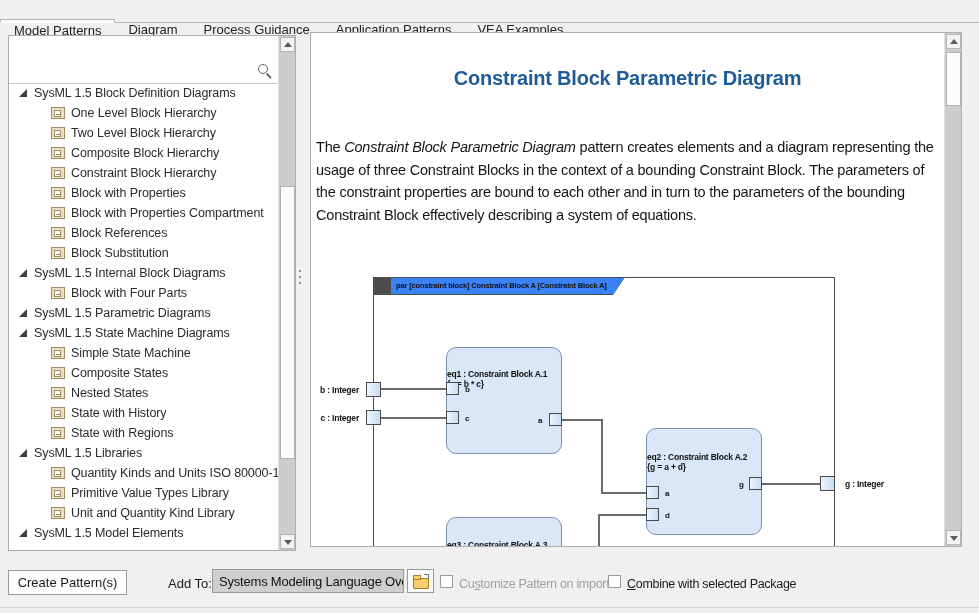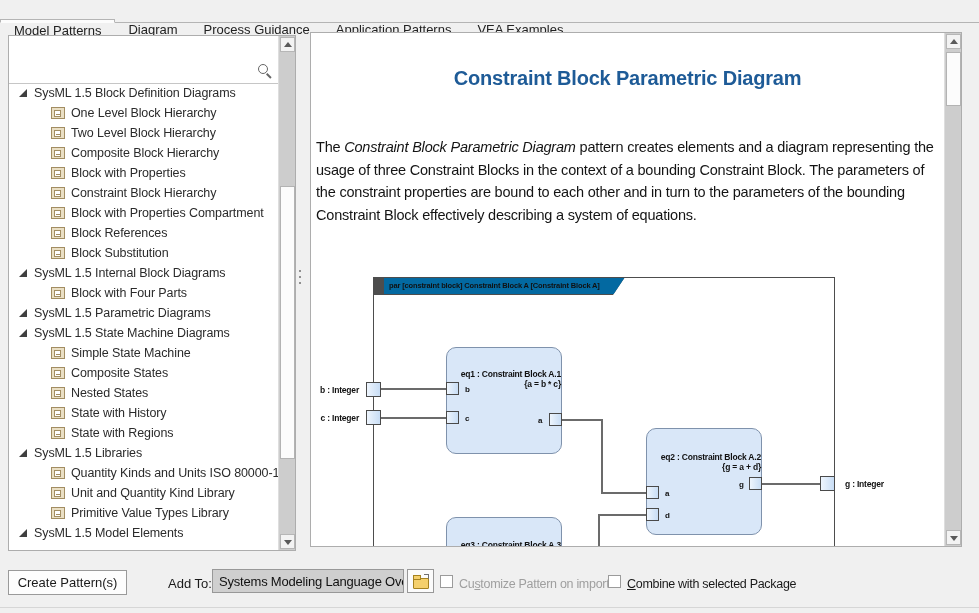--- a/index.html
+++ b/index.html
@@ -44,22 +44,22 @@
 
   
   .rightpane { position:absolute; left:310px; top:32px; width:652px; height:515px; background:#fff; border:1px solid #adadad; box-sizing:border-box; overflow:hidden; }
   .rp-content { position:absolute; left:0; top:0; width:633px; height:613px; overflow:hidden; }
   .rp-title { margin:34px 0 0 0; text-align:center; font-size:20px; font-weight:bold; color:#1e5b97; letter-spacing:-0.2px; }
   .rp-para { margin:46px 4px 0 5px; width:622px; font-size:14.5px; line-height:22.5px; letter-spacing:-0.2px; color:#141414; }
 
   
   .frame { position:absolute; left:62px; top:244px; width:462px; height:300px; border:1px solid #4d4d4d; box-sizing:border-box; }
   .pent { position:absolute; left:62px; top:244px; width:252px; height:18px; background:#4d4d4d; clip-path:polygon(0 0,100% 0,240px 100%,0 100%); }
-  .pent-in { position:absolute; left:11px; top:1px; width:250px; height:16px; background:#0369a1; clip-path:polygon(0 0,100% 0,239px 100%,0 100%); font-size:7.5px; font-weight:bold; letter-spacing:-0.15px; line-height:16px; padding-left:5px; box-sizing:border-box; white-space:nowrap; overflow:hidden; color:#111; }
-  .blk { position:absolute; background:#d9e7f8; border:1px solid #7f92ac; border-radius:10px; box-sizing:border-box; text-align:right; color:#111; }
+  .pent-in { position:absolute; left:18px; top:1px; width:250px; height:16px; background:#3b82f6; clip-path:polygon(0 0,100% 0,239px 100%,0 100%); font-size:7.5px; font-weight:bold; letter-spacing:-0.15px; line-height:16px; padding-left:5px; box-sizing:border-box; white-space:nowrap; overflow:hidden; color:#111; }
+  .blk { position:absolute; background:#d9e7f8; border:1px solid #7f92ac; border-radius:10px; box-sizing:border-box; text-align:left; color:#111; }
   .bname { font-size:8.5px; font-weight:bold; letter-spacing:-0.2px; white-space:nowrap; }
   .bcons { font-size:8.5px; font-weight:600; letter-spacing:-0.2px; }
   .port { position:absolute; width:13px; height:13px; background:linear-gradient(to right,#eef5fd,#c8ddf5); border:1px solid #4a4a4a; box-sizing:border-box; }
   .xport { position:absolute; width:15px; height:15px; background:linear-gradient(to right,#eef5fd,#c8ddf5); border:1px solid #4a4a4a; box-sizing:border-box; }
   .plabel { position:absolute; font-size:8px; font-weight:bold; color:#111; }
   .xlabel { position:absolute; font-size:8.5px; font-weight:600; letter-spacing:-0.2px; color:#111; white-space:nowrap; }
   .line { position:absolute; background:#6b6b6b; }
 
   
   .create-btn { position:absolute; left:8px; top:570px; width:119px; height:25px; background:#fdfdfd; border:1px solid #9a9a9a; box-sizing:border-box; font-size:13px; text-align:center; line-height:23px; color:#1a1a1a; }
@@ -109,28 +109,28 @@
     <div class="trow child">
         <span class="dicon"></span>
         <span class="tlabel">Two Level Block Hierarchy</span>
       </div>
     <div class="trow child">
         <span class="dicon"></span>
         <span class="tlabel">Composite Block Hierarchy</span>
       </div>
     <div class="trow child">
         <span class="dicon"></span>
+        <span class="tlabel">Constraint Block Hierarchy</span>
+      </div>
+    <div class="trow child">
+        <span class="dicon"></span>
         <span class="tlabel">Block with Properties</span>
       </div>
     <div class="trow child">
         <span class="dicon"></span>
-        <span class="tlabel">Constraint Block Hierarchy</span>
-      </div>
-    <div class="trow child">
-        <span class="dicon"></span>
         <span class="tlabel">Block with Properties Compartment</span>
       </div>
     <div class="trow child">
         <span class="dicon"></span>
         <span class="tlabel">Block References</span>
       </div>
     <div class="trow child">
         <span class="dicon"></span>
         <span class="tlabel">Block Substitution</span>
       </div>
@@ -173,25 +173,25 @@
     <div class="trow group">
         <span class="tri"></span>
         <span class="tlabel">SysML 1.5 Libraries</span>
       </div>
     <div class="trow child">
         <span class="dicon"></span>
         <span class="tlabel">Quantity Kinds and Units ISO 80000-1</span>
       </div>
     <div class="trow child">
         <span class="dicon"></span>
+        <span class="tlabel">Primitive Value Types Library</span>
+      </div>
+    <div class="trow child">
+        <span class="dicon"></span>
         <span class="tlabel">Unit and Quantity Kind Library</span>
-      </div>
-    <div class="trow child">
-        <span class="dicon"></span>
-        <span class="tlabel">Primitive Value Types Library</span>
       </div>
     <div class="trow group">
         <span class="tri"></span>
         <span class="tlabel">SysML 1.5 Model Elements</span>
       </div>
   </div>
   <div class="vscroll">
     <div class="sbtn up">
         <div class="arr-up"></div>
       </div>

